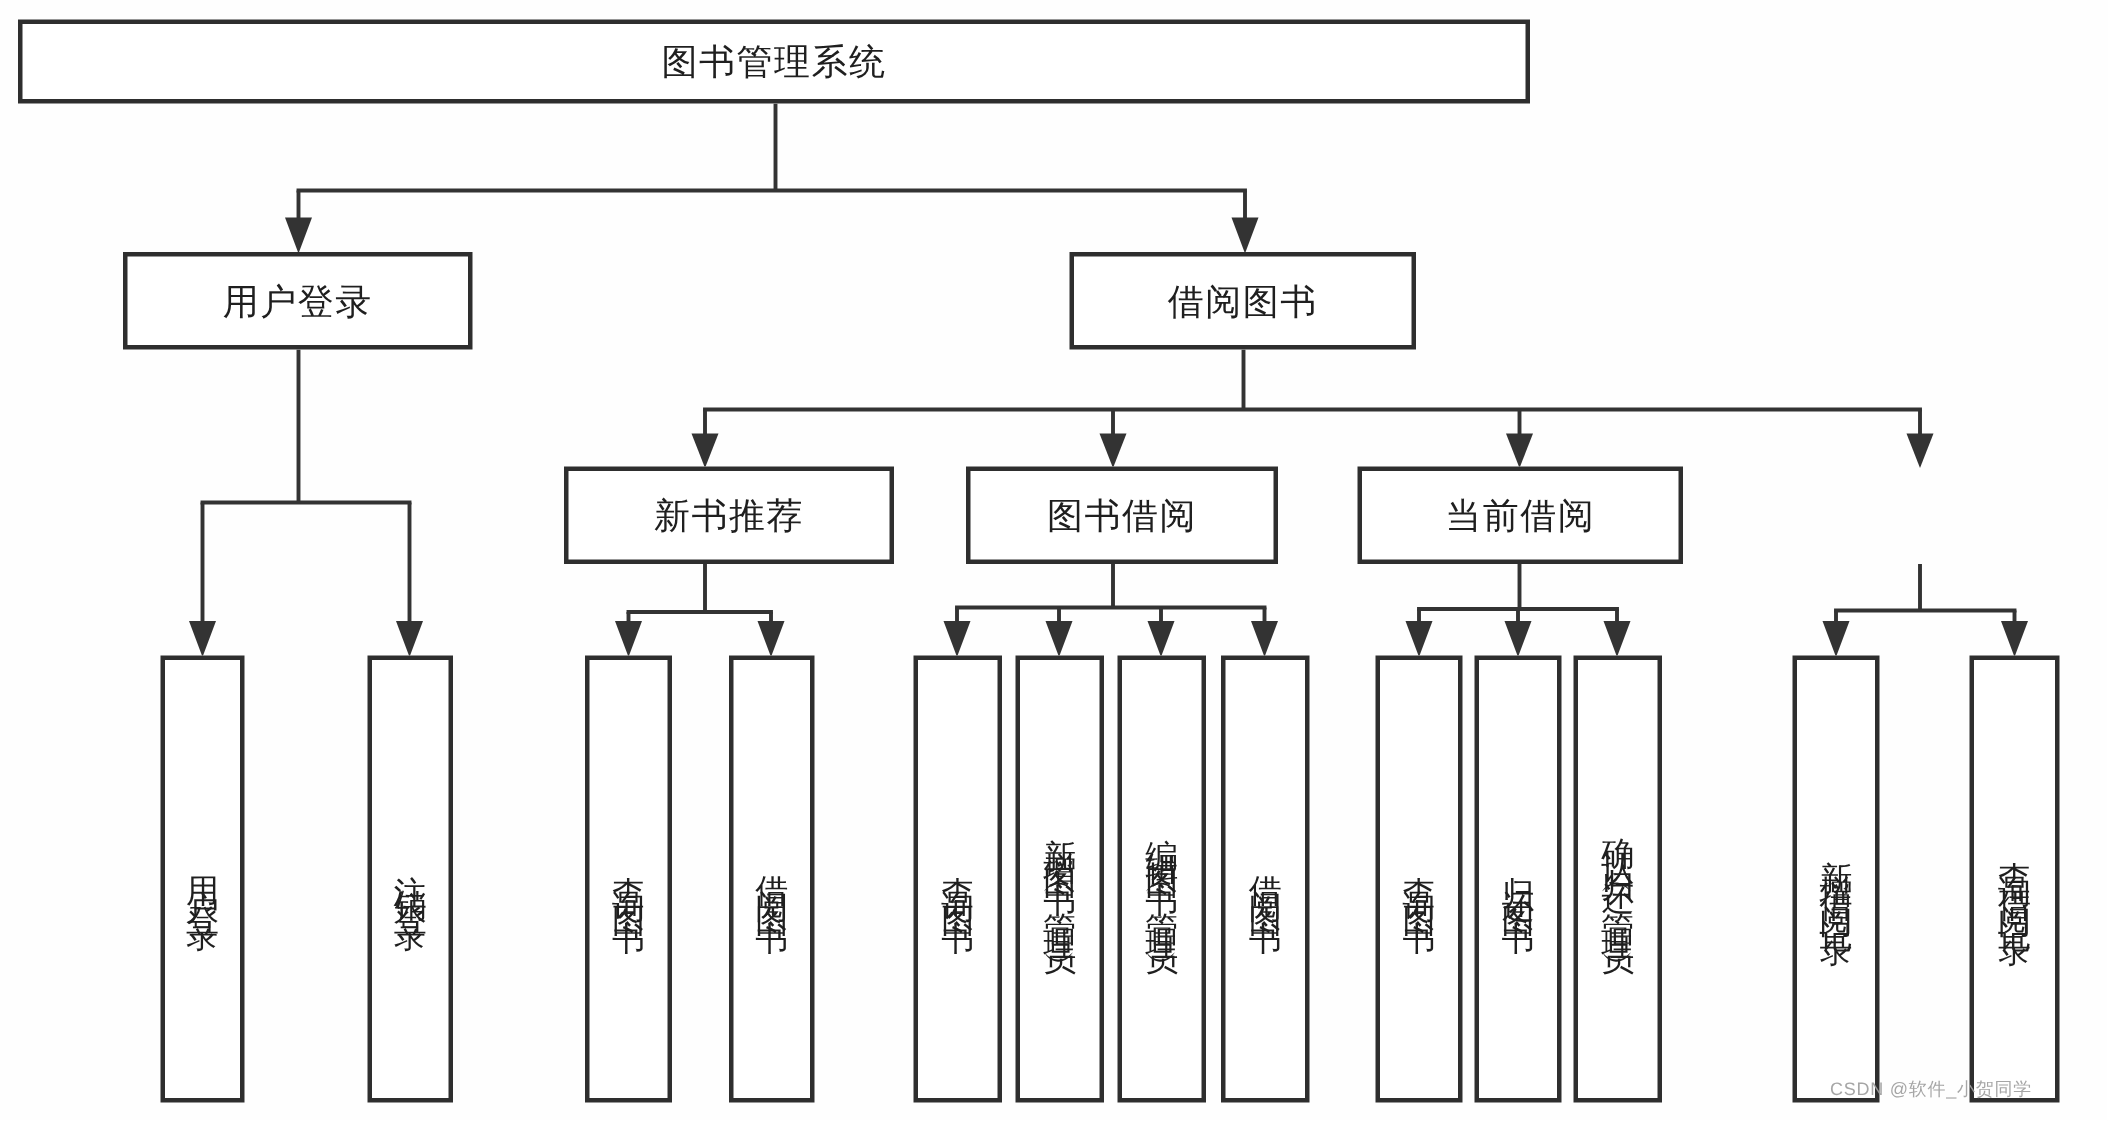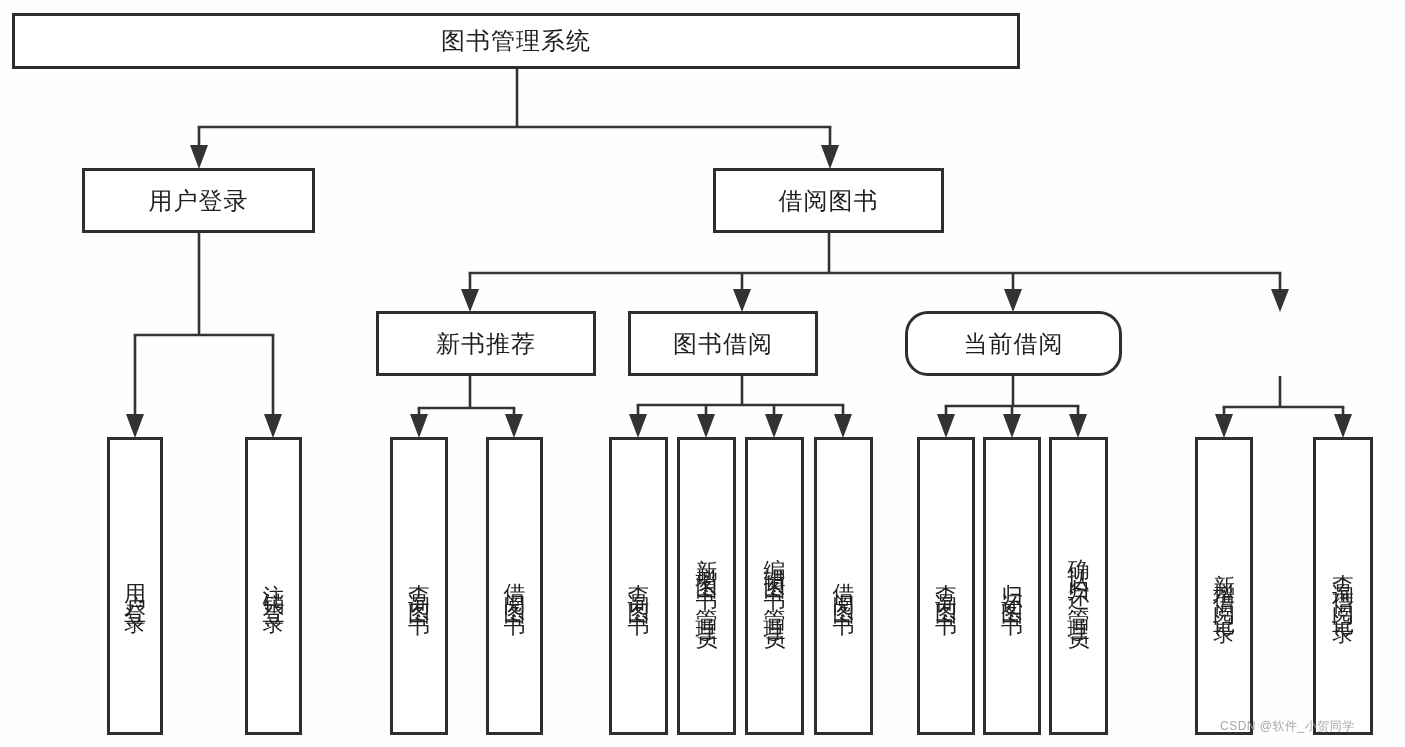--- a/index.html
+++ b/index.html
@@ -18,22 +18,22 @@
     border:3px solid #2e2e2e;
     display:flex;align-items:center;justify-content:center;
     z-index:2;
     color:#1f1f1f;
   }
   .hlabel{font-size:24px;letter-spacing:1px;white-space:nowrap;}
   .root  {left:12px;  top:13px;  width:1008px;height:56px;}
   .lvl2a {left:82px;  top:168px; width:233px; height:65px;}
   .lvl2b {left:713px; top:168px; width:231px; height:65px;}
   .lvl3a {left:360px; top:311px; width:220px; height:65px;margin-left:16px;}
-  .lvl3b {left:628px; top:311px; width:190px; height:65px;}
-  .lvl3c {left:905px; top:311px; width:217px; height:65px;border-radius:23px;}
+  .lvl3b {left:644px; top:311px; width:208px; height:65px;}
+  .lvl3c {left:905px; top:311px; width:217px; height:65px;}
   .lvl3d {left:1172px;top:311px; width:215px; height:65px;}
   .leaf{
     top:437px;height:298px;
     writing-mode:vertical-rl;
     text-orientation:mixed;
   }
   .leaf .vlabel{
     font-size:22px;
     letter-spacing:10px;
     line-height:1;

